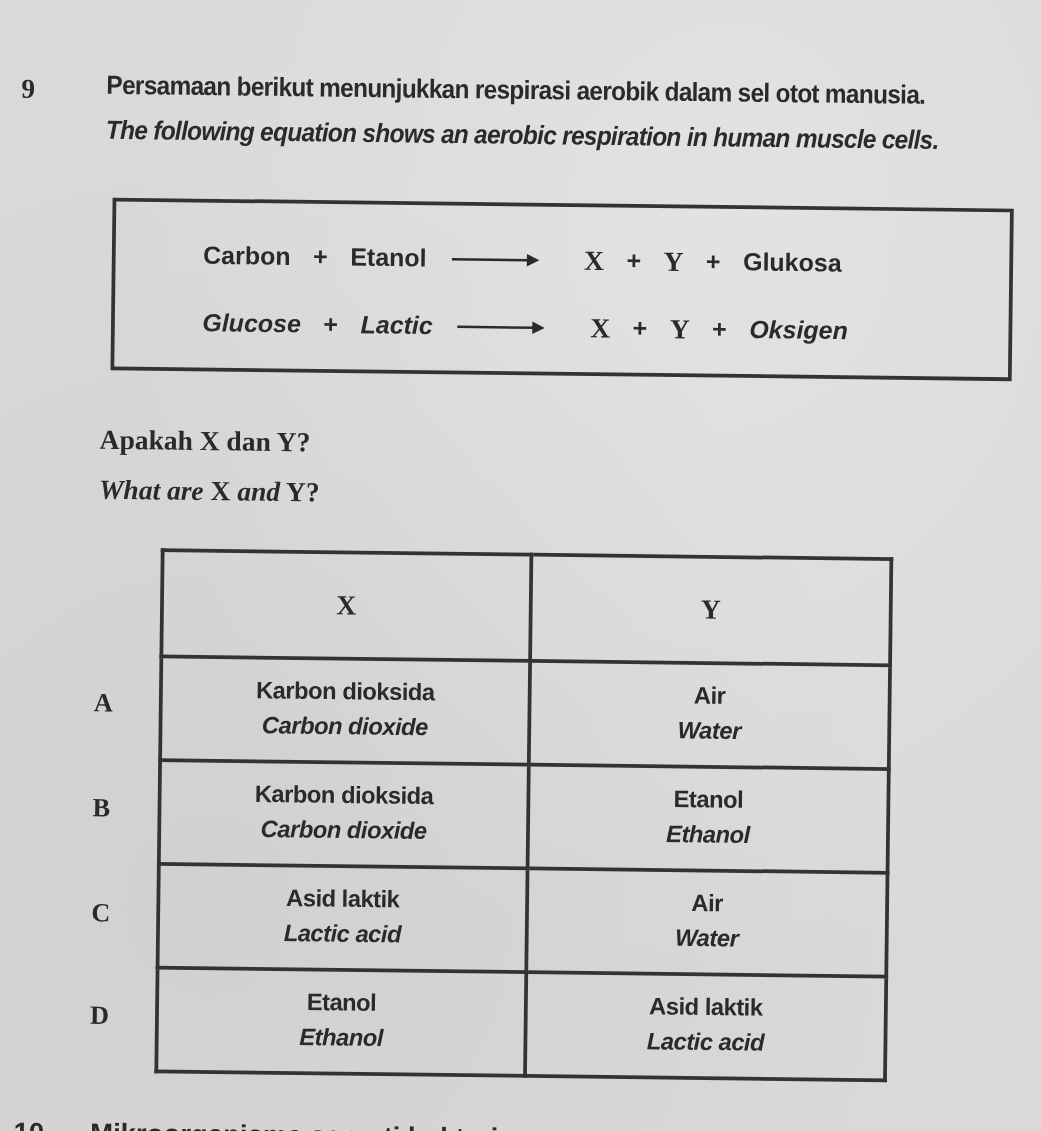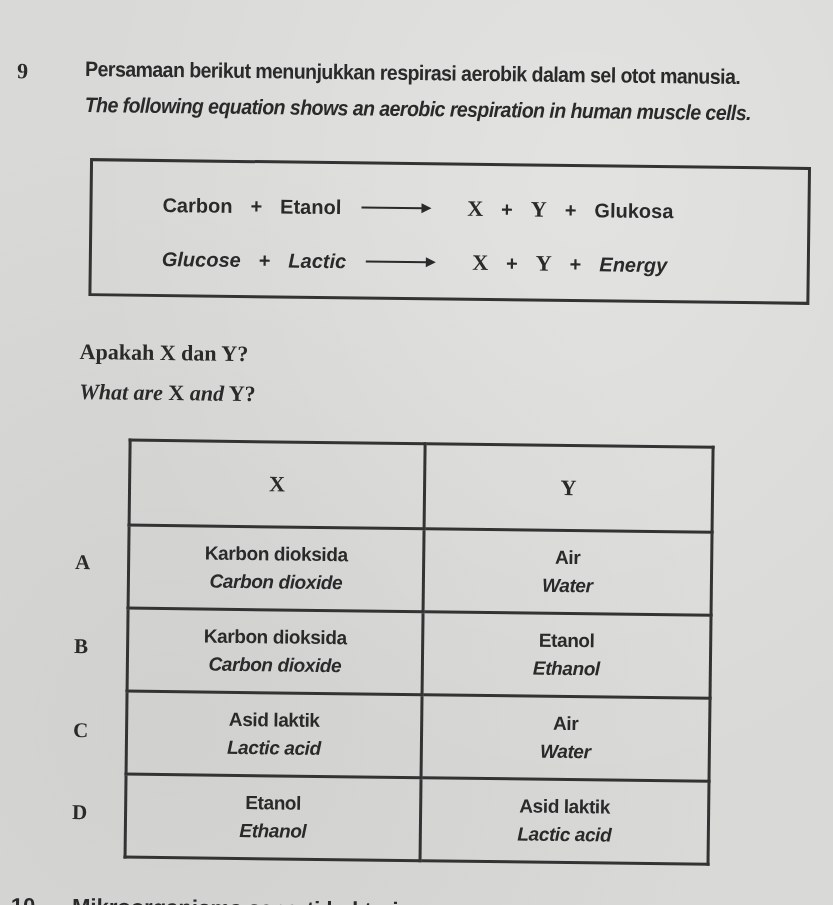--- a/index.html
+++ b/index.html
@@ -185,21 +185,21 @@
     </div>
     <div class="eqrow r2">
       <span class="reactant word">Glucose</span>
       <span class="plus">+</span>
       <span class="reactant word">Lactic</span>
       <span class="arrow"></span>
       <span class="sym">X</span>
       <span class="plus">+</span>
       <span class="sym">Y</span>
       <span class="plus">+</span>
-      <span class="word">Energy</span>
+      <span class="word">Oksigen</span>
     </div>
   </div>
 
   <div class="ask-ms">Apakah X dan Y?</div>
   <div class="ask-en">
     <span class="it">What are</span>
     <span>X</span>
     <span class="it">and</span>
     <span>Y?</span>
   </div>

